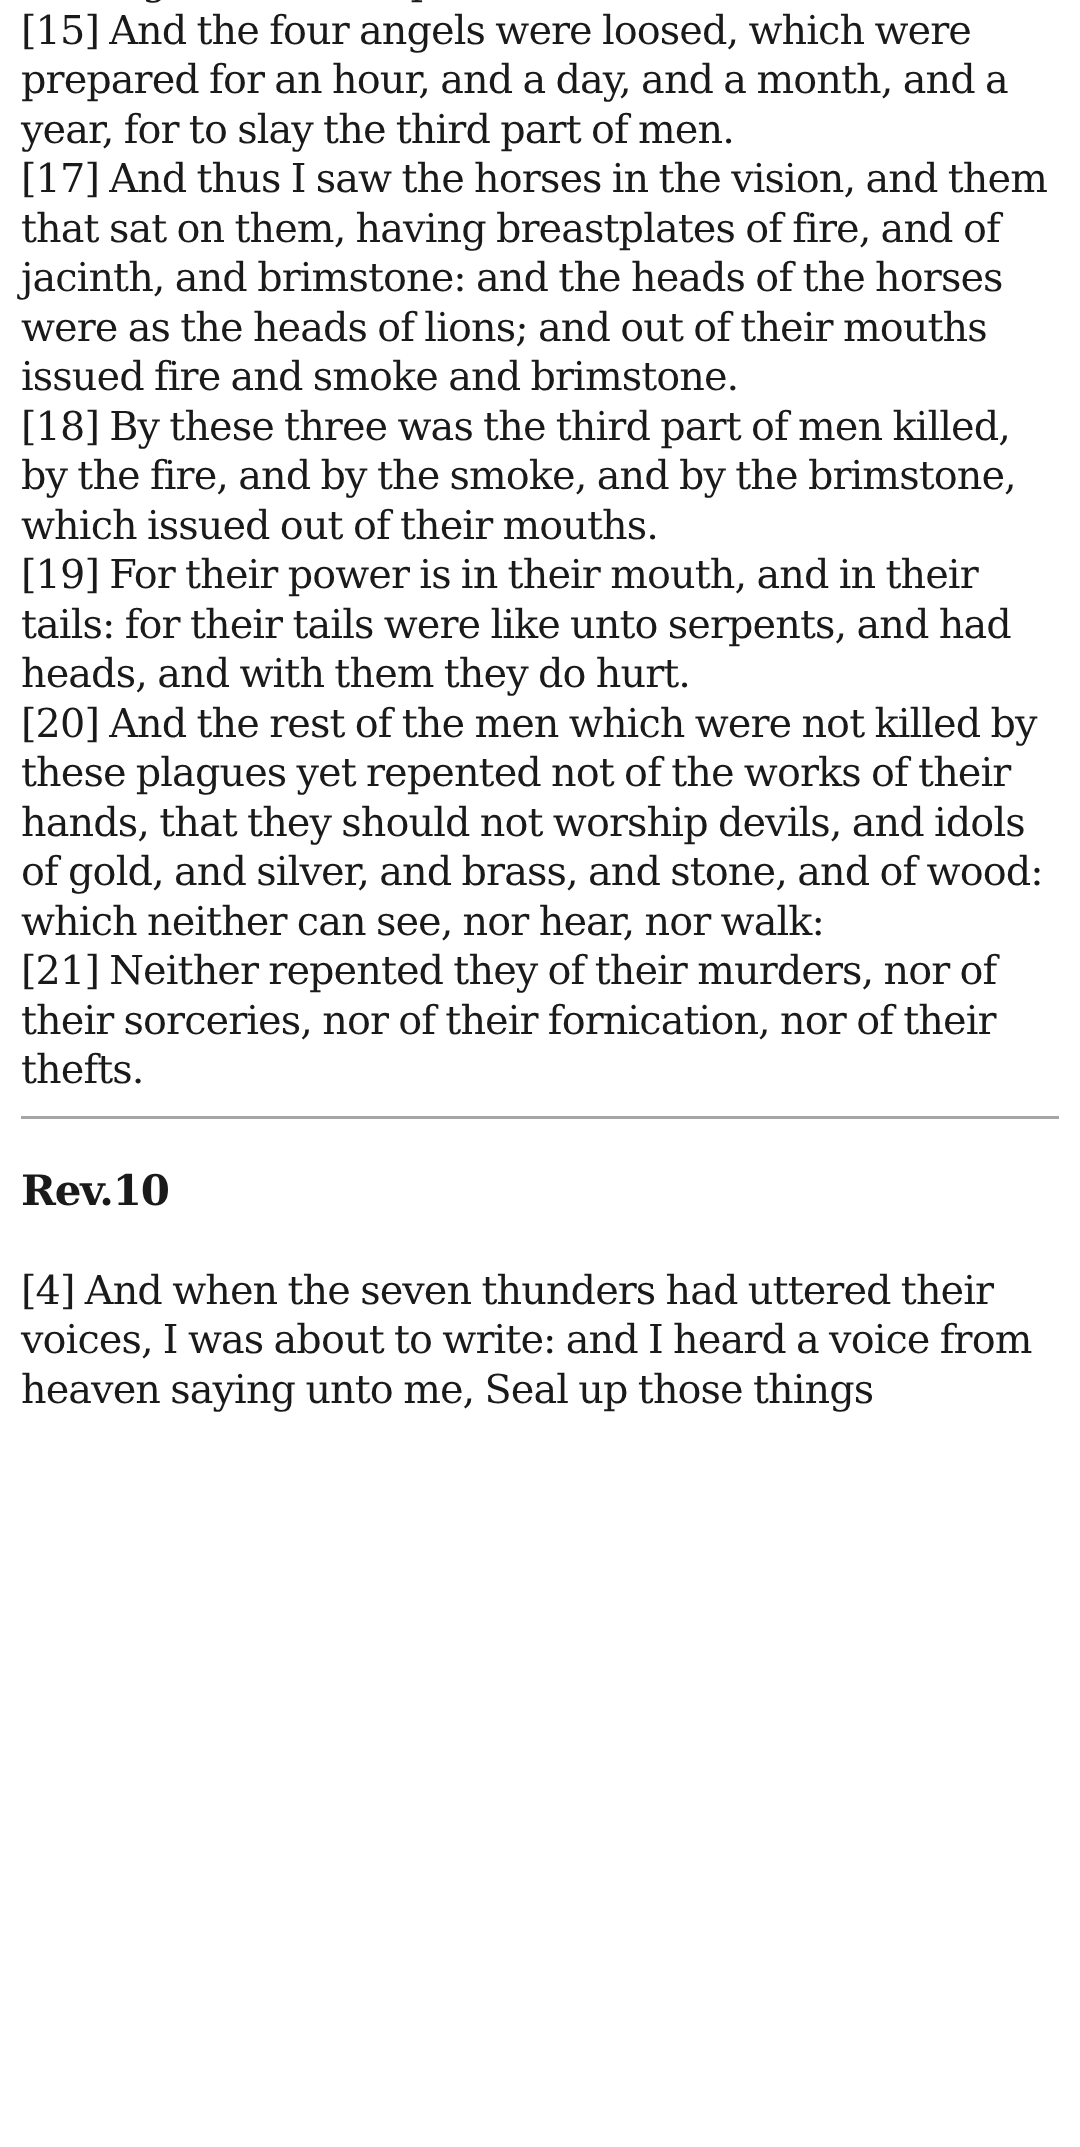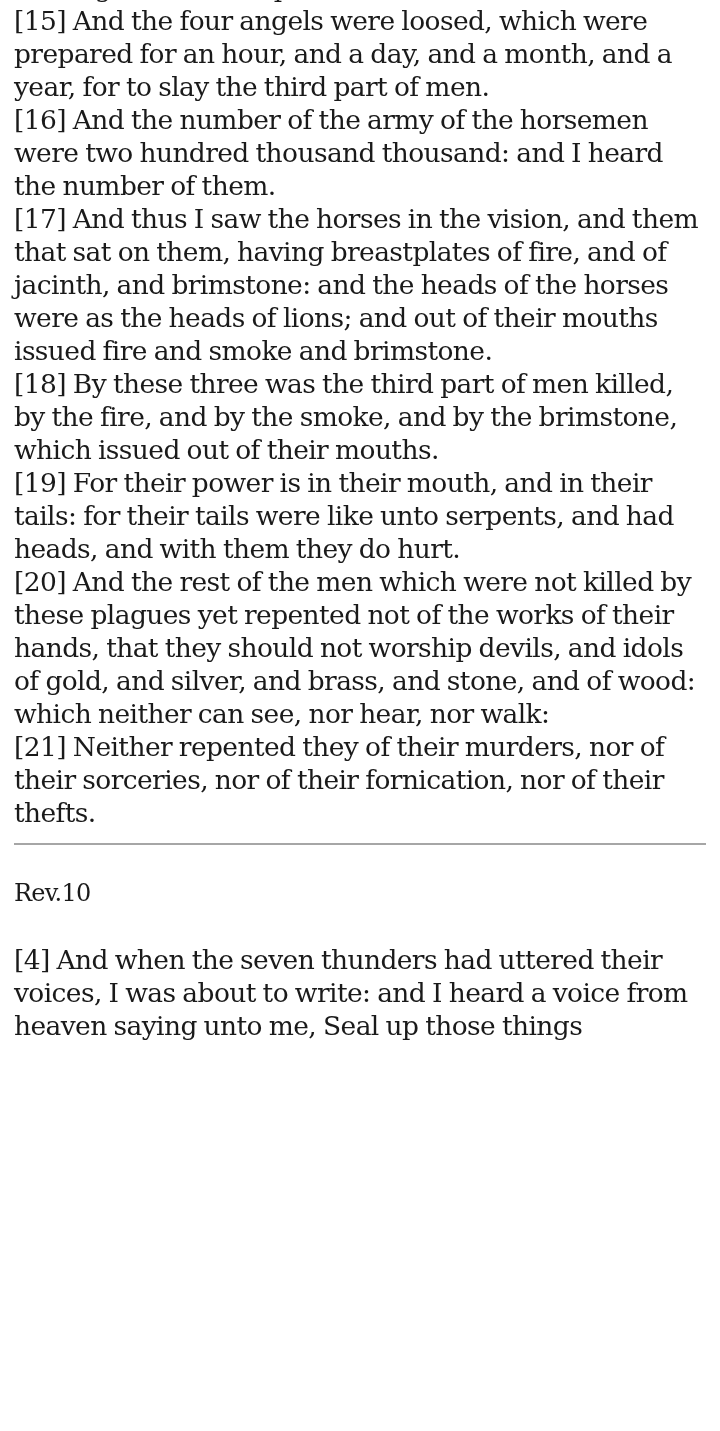--- a/index.html
+++ b/index.html
@@ -2,33 +2,32 @@
 <html><head>
 <meta charset="utf-8">
 <style>
   html, body { margin:0; padding:0; background:#ffffff; }
   body { width:720px; height:1431px; overflow:hidden; position:relative; font-family:"DejaVu Serif", serif; color:#1a1a1a; }
   .page { position:absolute; left:14px; top:-29px; width:694px; }
   .v { font-size:26.5px; line-height:33px; margin:0; letter-spacing:-0.6px; word-spacing:-1px; }
   .num { font-weight:normal; }
   .cut { height:33px; overflow:hidden; }
   hr.sep { border:none; border-top:2px solid #a6a6a6; margin:14px 0 0 0; width:692px; }
-  h2.ch { font-size:24px; font-weight:normal; margin:28px 0 0 0; line-height:40px; letter-spacing:-0.8px; }
+  h2.ch { font-size:28px; font-weight:bold; margin:28px 0 0 0; line-height:40px; letter-spacing:-0.8px; }
   .gap { height:30px; }
   .footer { position:absolute; left:0; top:1411px; width:720px; height:36px; background:#0c4a6e;margin-top:40px; }
   .logo { position:absolute; right:6px; top:-4px; font-family:"DejaVu Sans", sans-serif; font-weight:bold; font-size:21px; color:#f5c518; letter-spacing:-0.5px; line-height:26px; }
 </style>
 </head>
 <body>
 
 <div class="page">
   <p class="v cut">to the great river Euphrates.</p>
 
   <p class="v"><span class="num">[15]</span><span> And the four angels were loosed, which were prepared for an hour, and a day, and a month, and a year, for to slay the third part of men.</span></p>
-  <p class="v"><span class="num">[16]</span><span> And the number of the army of the horsemen were two hundred thousand thousand: and I heard the number of them.</span></p>
   <p class="v"><span class="num">[17]</span><span> And thus I saw the horses in the vision, and them that sat on them, having breastplates of fire, and of jacinth, and brimstone: and the heads of the horses were as the heads of lions; and out of their mouths issued fire and smoke and brimstone.</span></p>
   <p class="v"><span class="num">[18]</span><span> By these three was the third part of men killed, by the fire, and by the smoke, and by the brimstone, which issued out of their mouths.</span></p>
   <p class="v"><span class="num">[19]</span><span> For their power is in their mouth, and in their tails: for their tails were like unto serpents, and had heads, and with them they do hurt.</span></p>
   <p class="v"><span class="num">[20]</span><span> And the rest of the men which were not killed by these plagues yet repented not of the works of their hands, that they should not worship devils, and idols of gold, and silver, and brass, and stone, and of wood: which neither can see, nor hear, nor walk:</span></p>
   <p class="v"><span class="num">[21]</span><span> Neither repented they of their murders, nor of their sorceries, nor of their fornication, nor of their thefts.</span></p>
 
   <hr class="sep">
 
   <h2 class="ch">Rev.10</h2>
   <div class="gap"></div>

